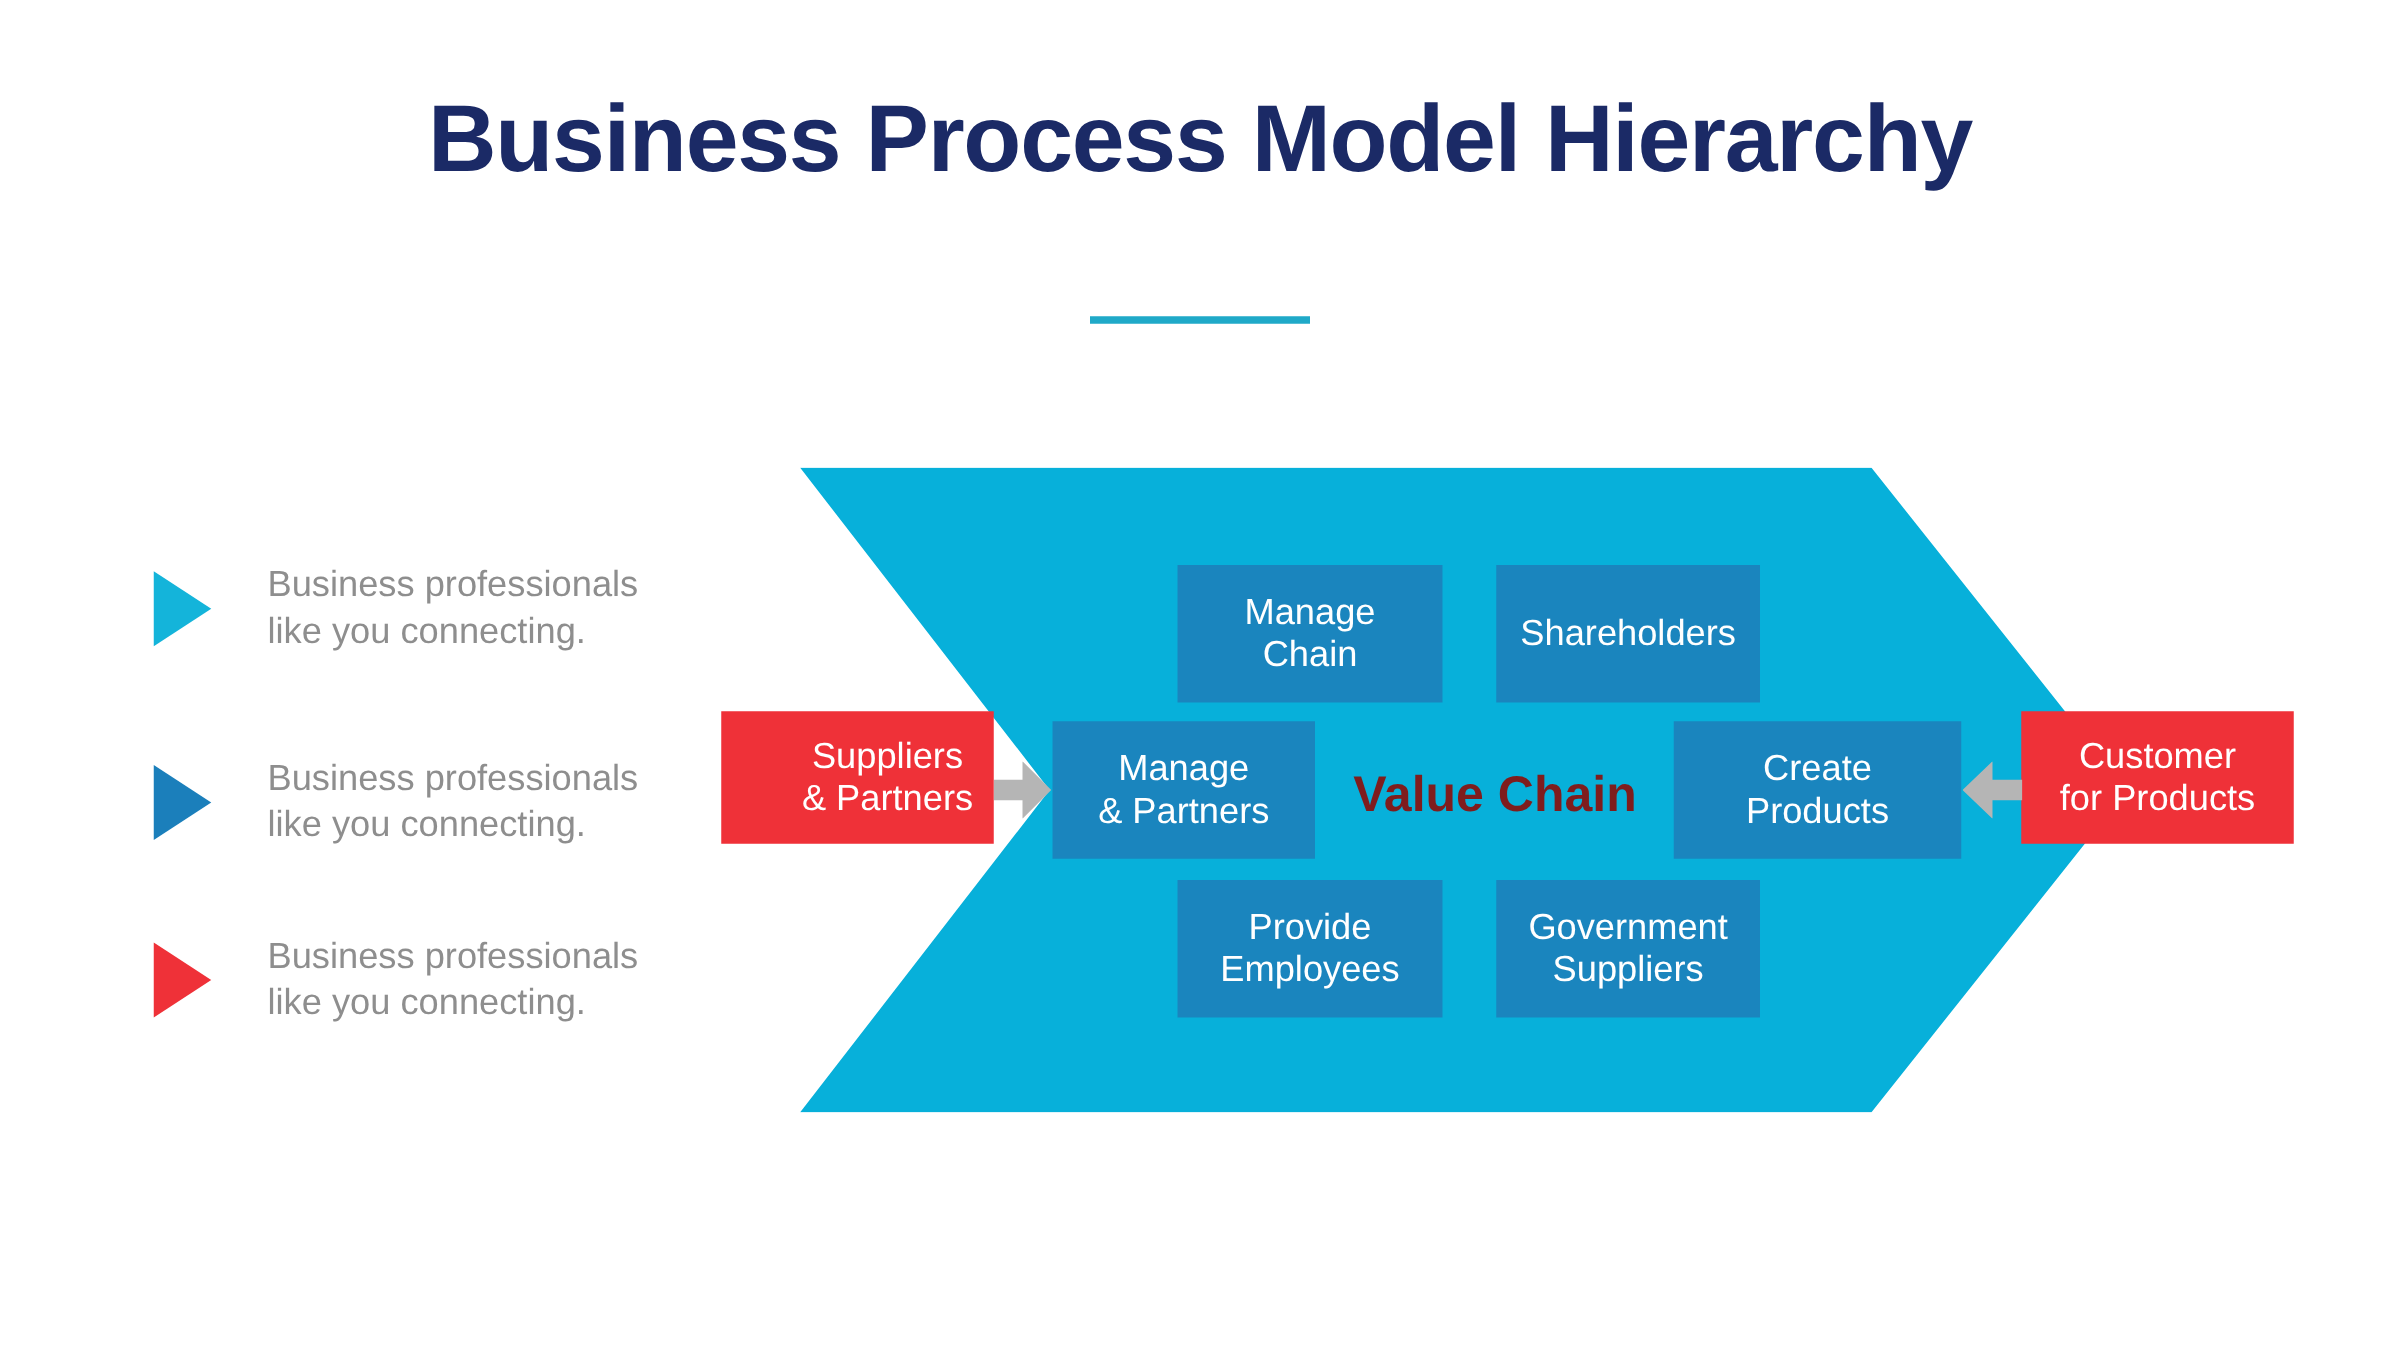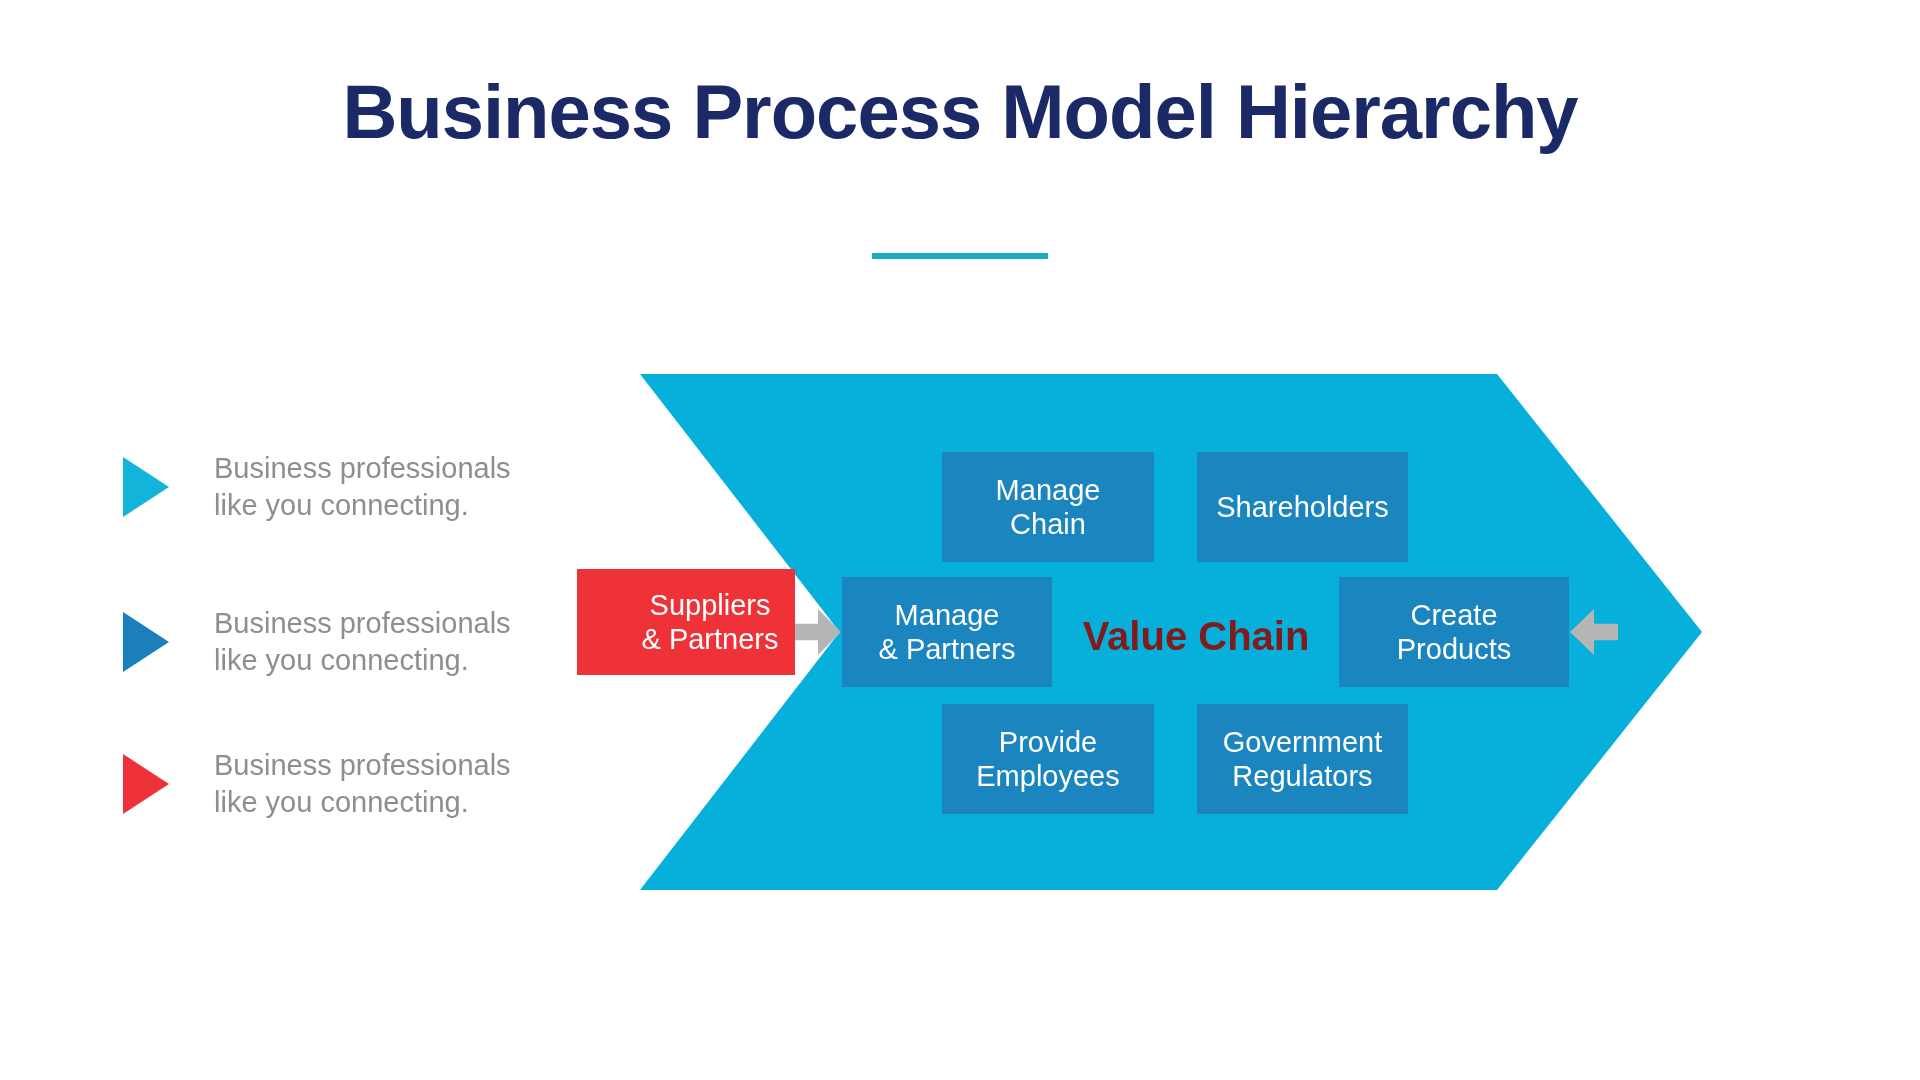--- a/index.html
+++ b/index.html
@@ -159,23 +159,25 @@
   <div class="node blue n-manage-chain" style="background-color: rgb(26, 133, 190);">Manage
 Chain</div>
   <div class="node blue n-shareholders" style="background-color: rgb(26, 133, 190);">Shareholders</div>
   <div class="node blue n-manage-partners" style="background-color: rgb(26, 133, 190);">Manage
 &amp; Partners</div>
   <div class="node blue n-create-products" style="background-color: rgb(26, 133, 190);">Create
 Products</div>
   <div class="node blue n-provide-employees" style="background-color: rgb(26, 133, 190);">Provide
 Employees</div>
   <div class="node blue n-govt-regulators" style="background-color: rgb(26, 133, 190);">Government
-Regulators</div>
+Suppliers</div>
 
   <div class="center-label">Value Chain</div>
 
   <div class="node red n-suppliers" style="background-color: rgb(239, 49, 56);">Suppliers
 &amp; Partners</div>
+  <div class="node red n-customer" style="background-color: rgb(239, 49, 56);">Customer
+for Products</div>
 
   <div class="flow-arrow to-right" style="background-color: rgb(181, 181, 181);"></div>
   <div class="flow-arrow to-left" style="background-color: rgb(181, 181, 181);"></div>
 
 </div>
 
 </body></html>

